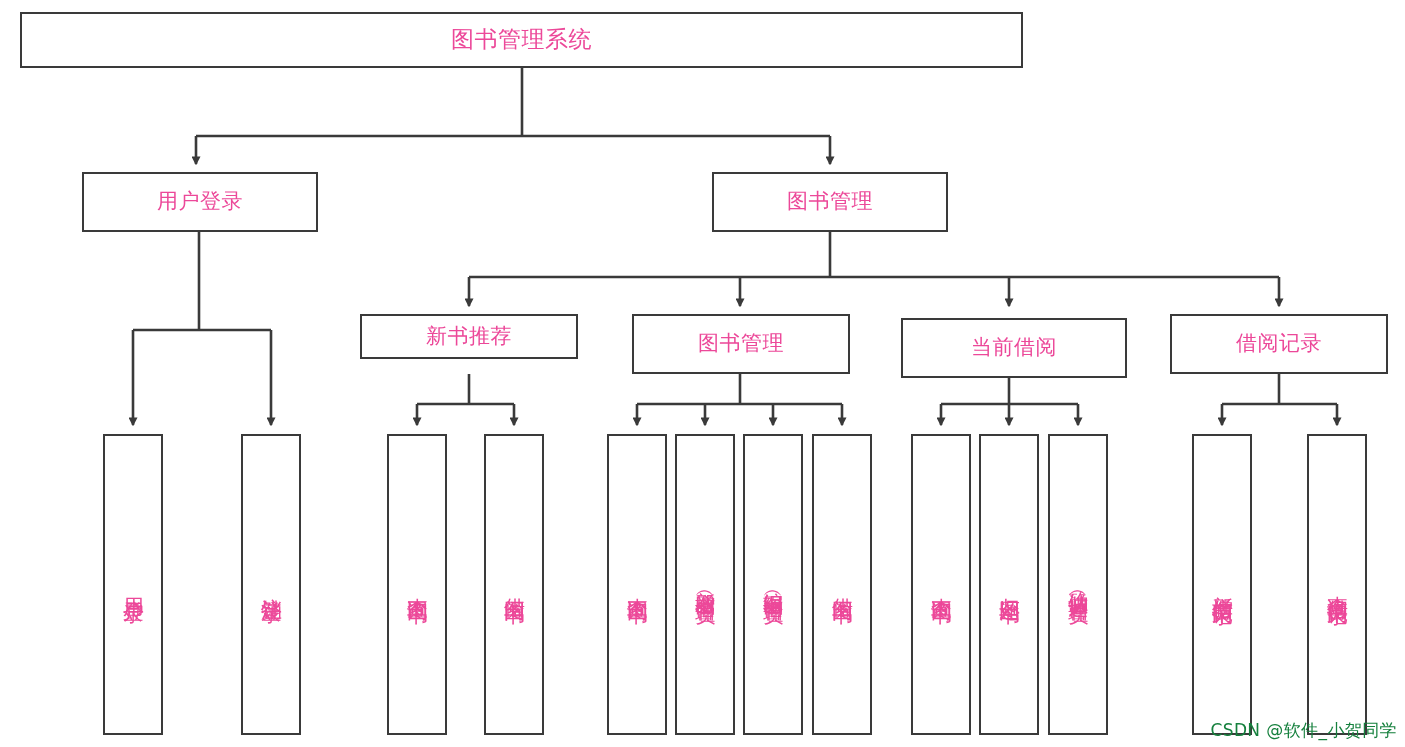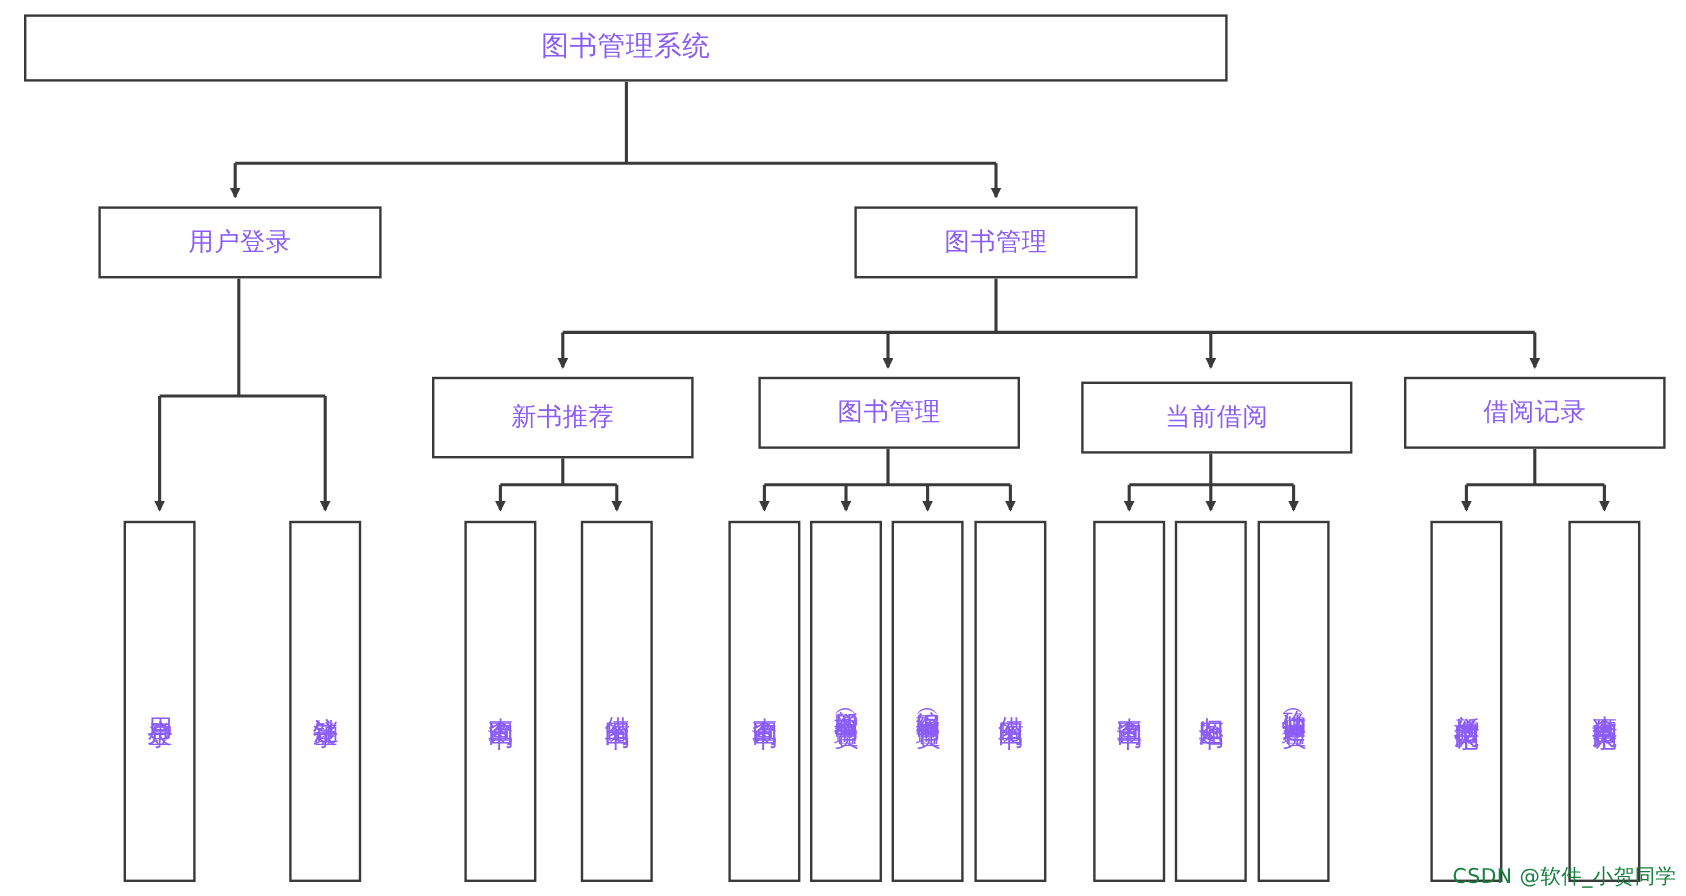--- a/index.html
+++ b/index.html
@@ -27,21 +27,21 @@
     pointer-events: none;
   }
   .node {
     position: absolute;
     box-sizing: border-box;
     background: #ffffff;
     border: 2px solid #3a3a3a;
     display: flex;
     align-items: center;
     justify-content: center;
-    color: #8b5cf6;
+    color: #ec4899;
     z-index: 2;
   }
   .node-label {
     display: block;
     text-align: center;
     line-height: 1.12;
     letter-spacing: 0.5px;
   }
   
   .node.horiz .node-label {
@@ -137,21 +137,21 @@
   </div>
 
   <div class="node horiz" style="left:82px; top:172px; width:236px; height:60px;">
     <span class="node-label fs-l2">用户登录</span>
   </div>
 
   <div class="node horiz" style="left:712px; top:172px; width:236px; height:60px;">
     <span class="node-label fs-l2">图书管理</span>
   </div>
 
-  <div class="node horiz" style="left:360px; top:314px; width:218px; height:68px;">
+  <div class="node horiz" style="left:360px; top:314px; width:218px; height:45px;">
     <span class="node-label fs-l3">新书推荐</span>
   </div>
 
   <div class="node horiz" style="left:632px; top:314px; width:218px; height:60px;">
     <span class="node-label fs-l3">图书管理</span>
   </div>
 
   <div class="node horiz" style="left:901px; top:318px; width:226px; height:60px;">
     <span class="node-label fs-l3">当前借阅</span>
   </div>

